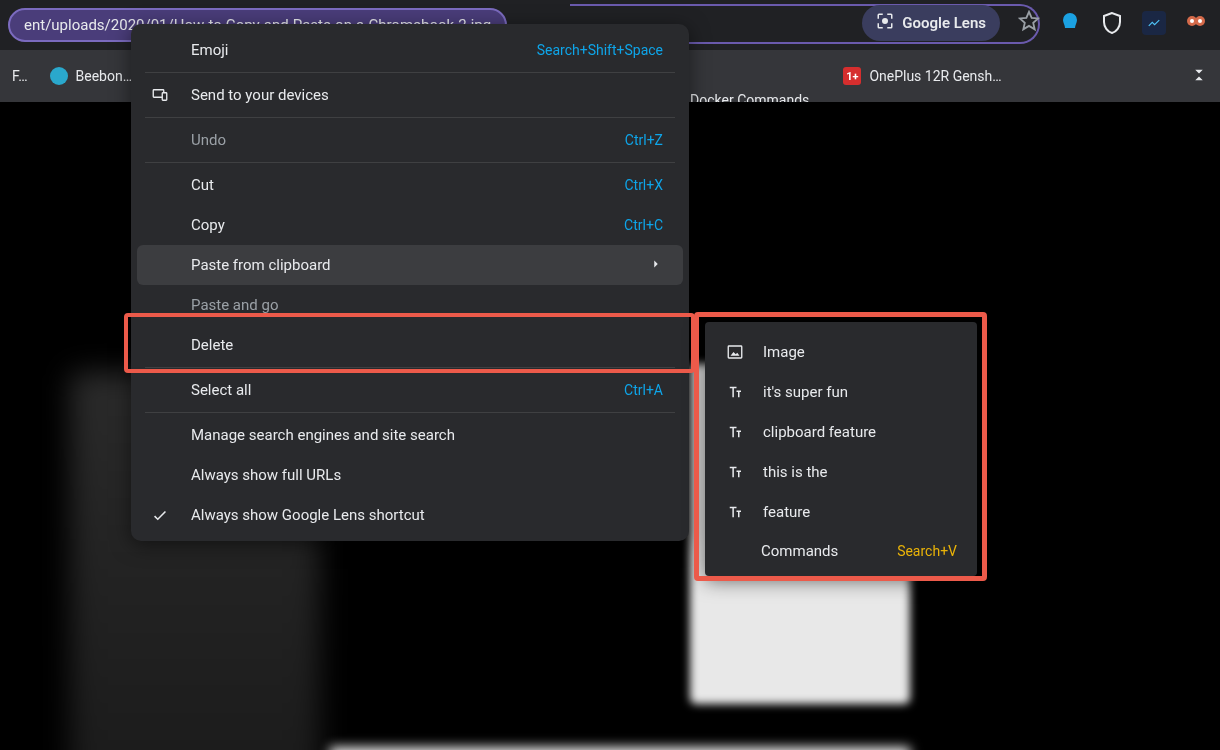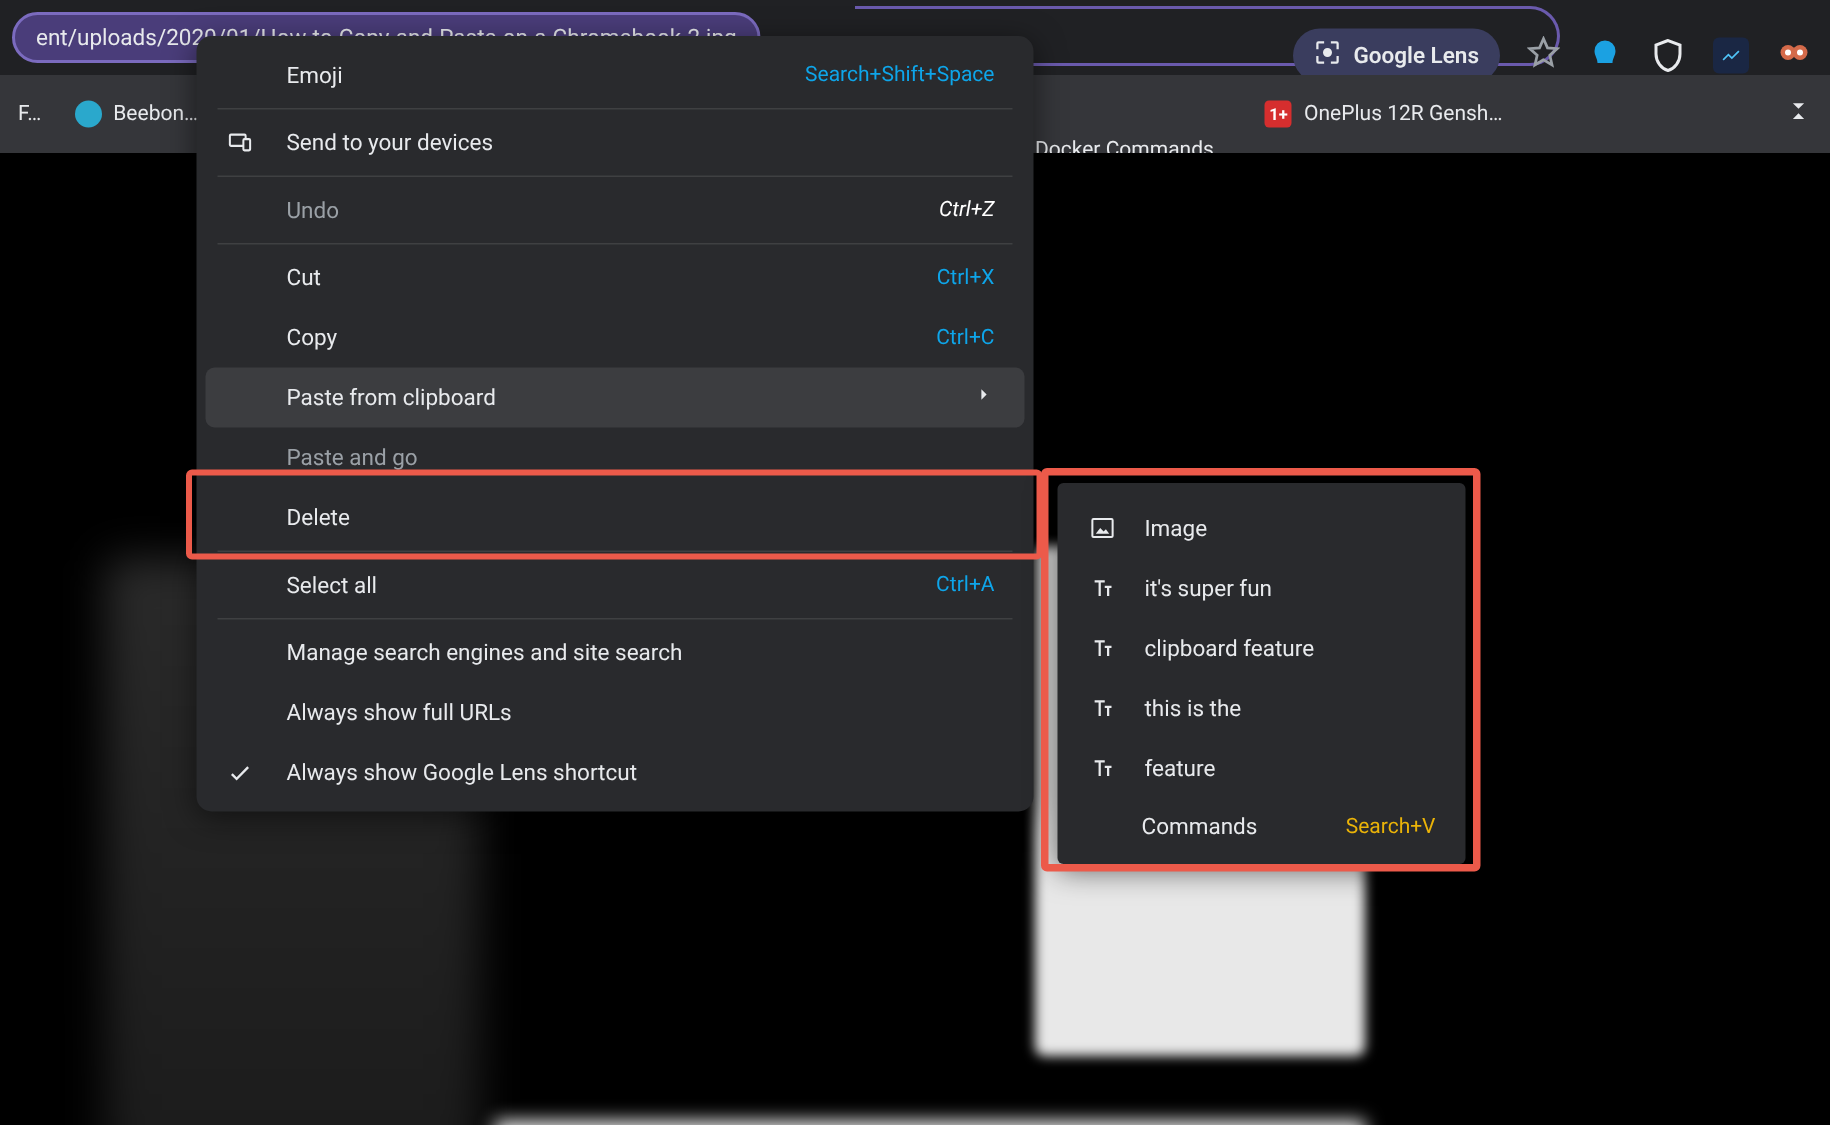--- a/index.html
+++ b/index.html
@@ -32,21 +32,21 @@
       color: #e8eaed;
       font-size: 15px;
       flex: 0 0 auto;
       max-width: 560px;
       white-space: nowrap;
       overflow: hidden;
     }
     .omnibox-right {
       position: absolute;
       right: 12px;
-      top: 18px;
+      top: 4px;
       display: flex;
       align-items: center;
       gap: 18px;
       height: 38px;
     }
     .lens-chip {
       display: flex;
       align-items: center;
       gap: 8px;
       background: #3a3d5e;
@@ -190,21 +190,21 @@
       align-items: center;
       justify-content: center;
       flex-shrink: 0;
     }
     .menu-label { flex: 1; }
     .menu-shortcut {
       color: #0ea5e9;
       font-size: 14px;
       margin-left: auto;
     }
-    .menu-item.disabled .menu-shortcut { color: #ffffff; font-style: italic; }
+    .menu-item.disabled .menu-shortcut { color: #0ea5e9; }
     .submenu-arrow {
       color: #e8eaed;
       font-size: 13px;
     }
 
     
     .highlight-box-main {
       position: absolute;
       top: 313px;
       left: 124px;

